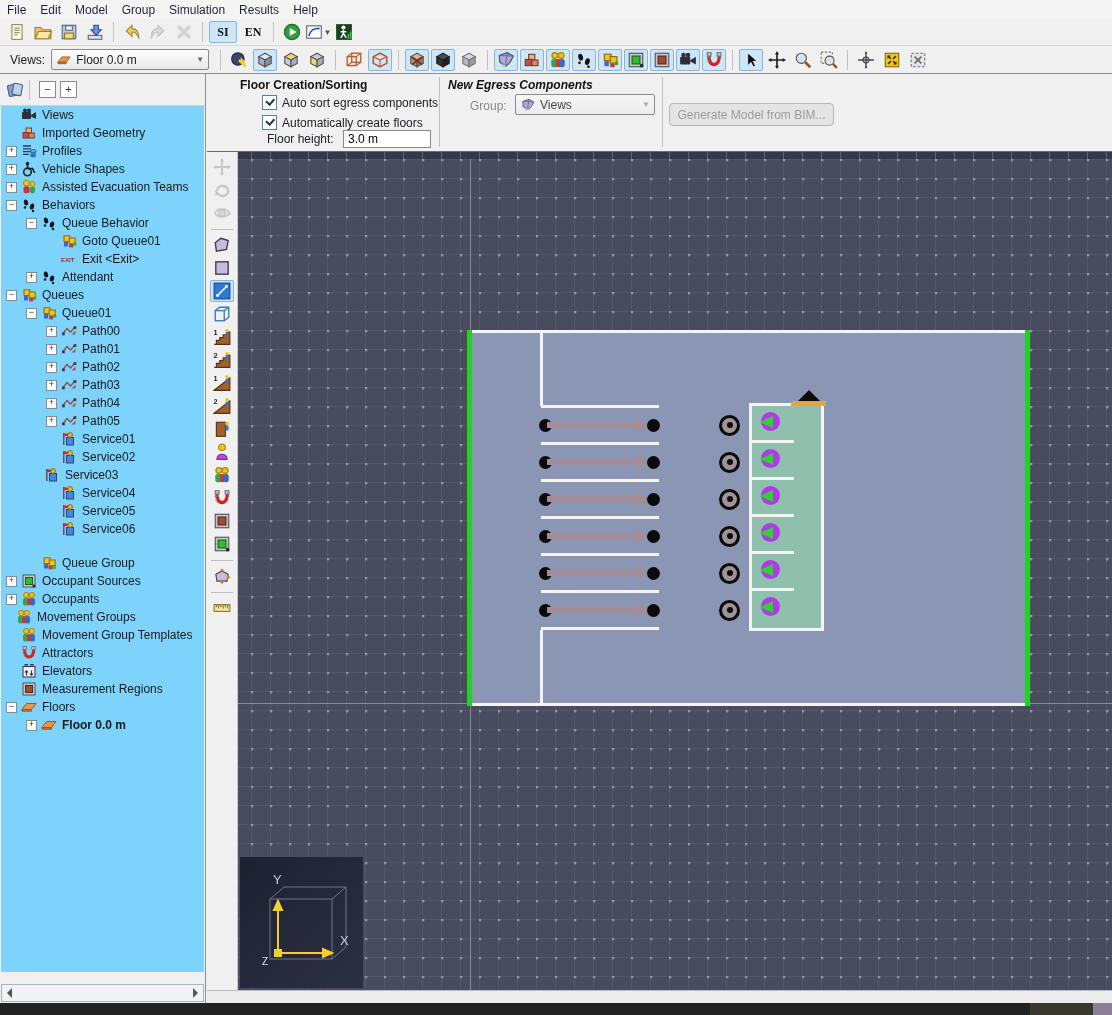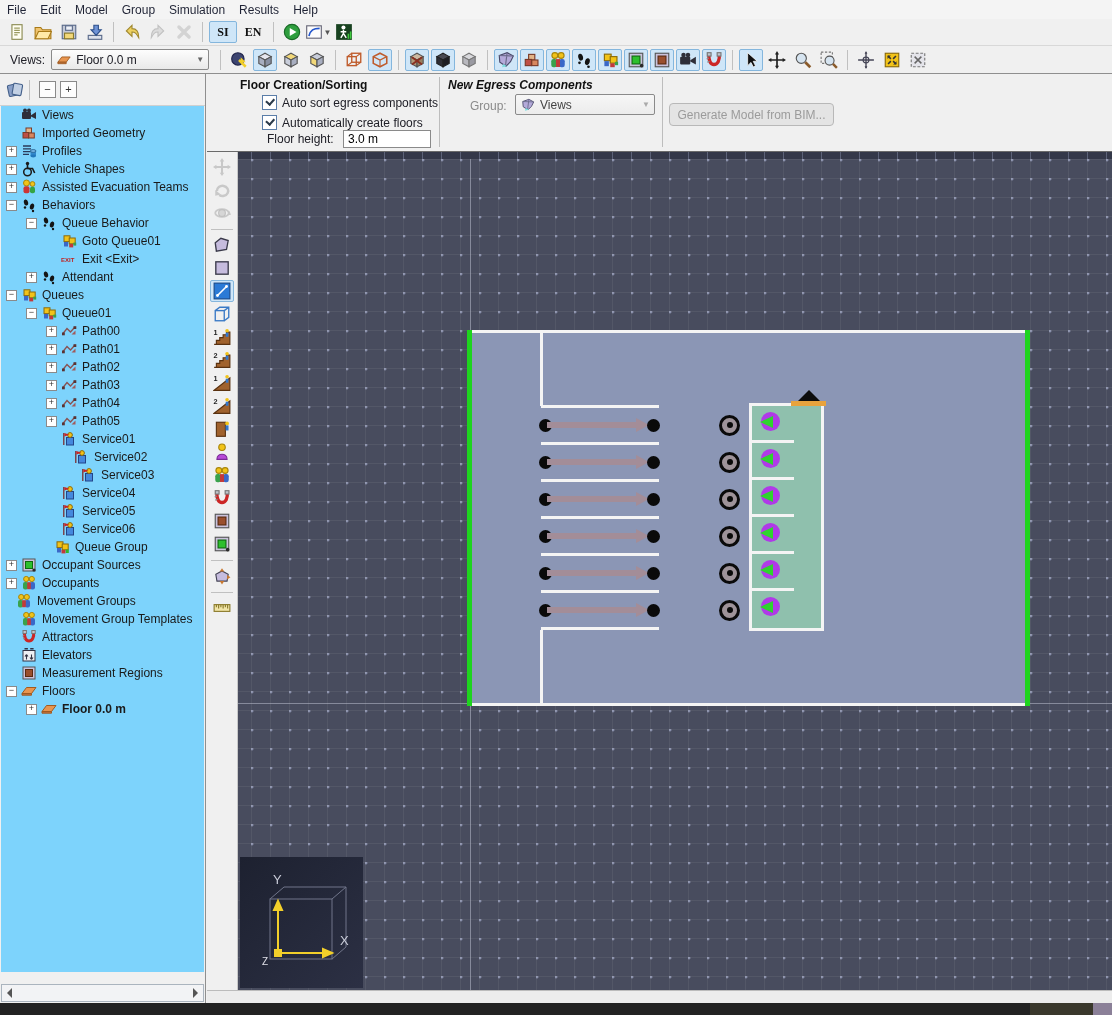--- a/index.html
+++ b/index.html
@@ -712,33 +712,33 @@
         <span class="ticon16">
           <svg viewBox="0 0 16 16">
             <rect x="5.5" y="6.5" width="7" height="7.5" fill="#4488dd" stroke="#224488"></rect>
             <circle cx="9" cy="4" r="2.4" fill="#f2c318" stroke="#8a6a0a"></circle>
             <rect x="2.2" y="2" width="1.2" height="12" fill="#7a2222"></rect>
             <polygon points="3.4,2 8.5,3.8 3.4,5.6" fill="#cc2222"></polygon>
           </svg>
         </span>
         <span class="tlabel">Service01</span>
       </div>
-      <div class="tree-row" style="padding-left: 57px;">
+      <div class="tree-row" style="padding-left: 45px;">
         <span class="expander hidden"></span>
         <span class="ticon16">
           <svg viewBox="0 0 16 16">
             <rect x="5.5" y="6.5" width="7" height="7.5" fill="#4488dd" stroke="#224488"></rect>
             <circle cx="9" cy="4" r="2.4" fill="#f2c318" stroke="#8a6a0a"></circle>
             <rect x="2.2" y="2" width="1.2" height="12" fill="#7a2222"></rect>
             <polygon points="3.4,2 8.5,3.8 3.4,5.6" fill="#cc2222"></polygon>
           </svg>
         </span>
         <span class="tlabel">Service02</span>
       </div>
-      <div class="tree-row" style="padding-left: 28px; margin-left: 36px;">
+      <div class="tree-row" style="padding-left: 28px;">
         <span class="expander hidden"></span>
         <span class="ticon16">
           <svg viewBox="0 0 16 16">
             <rect x="5.5" y="6.5" width="7" height="7.5" fill="#4488dd" stroke="#224488"></rect>
             <circle cx="9" cy="4" r="2.4" fill="#f2c318" stroke="#8a6a0a"></circle>
             <rect x="2.2" y="2" width="1.2" height="12" fill="#7a2222"></rect>
             <polygon points="3.4,2 8.5,3.8 3.4,5.6" fill="#cc2222"></polygon>
           </svg>
         </span>
         <span class="tlabel">Service03</span>
@@ -772,21 +772,21 @@
         <span class="ticon16">
           <svg viewBox="0 0 16 16">
             <rect x="5.5" y="6.5" width="7" height="7.5" fill="#4488dd" stroke="#224488"></rect>
             <circle cx="9" cy="4" r="2.4" fill="#f2c318" stroke="#8a6a0a"></circle>
             <rect x="2.2" y="2" width="1.2" height="12" fill="#7a2222"></rect>
             <polygon points="3.4,2 8.5,3.8 3.4,5.6" fill="#cc2222"></polygon>
           </svg>
         </span>
         <span class="tlabel">Service06</span>
       </div>
-      <div class="tree-row" style="padding-left: 38px;">
+      <div class="tree-row" style="padding-left: 25px; margin-top: 16px;">
         <span class="expander hidden"></span>
         <span class="ticon16">
           <svg viewBox="0 0 16 16">
             <rect x="3" y="2.8" width="6" height="5.8" fill="#f2c318" stroke="#8a6a0a"></rect>
             <rect x="8.2" y="5" width="6" height="5.8" fill="#f2c318" stroke="#8a6a0a"></rect>
             <rect x="3" y="9" width="4" height="4.5" fill="#3a68c8"></rect>
             <rect x="7.5" y="11" width="4" height="3.4" fill="#c23a3a"></rect>
             <rect x="11.8" y="10.6" width="3" height="3.4" fill="#2db82d"></rect>
           </svg>
         </span>

